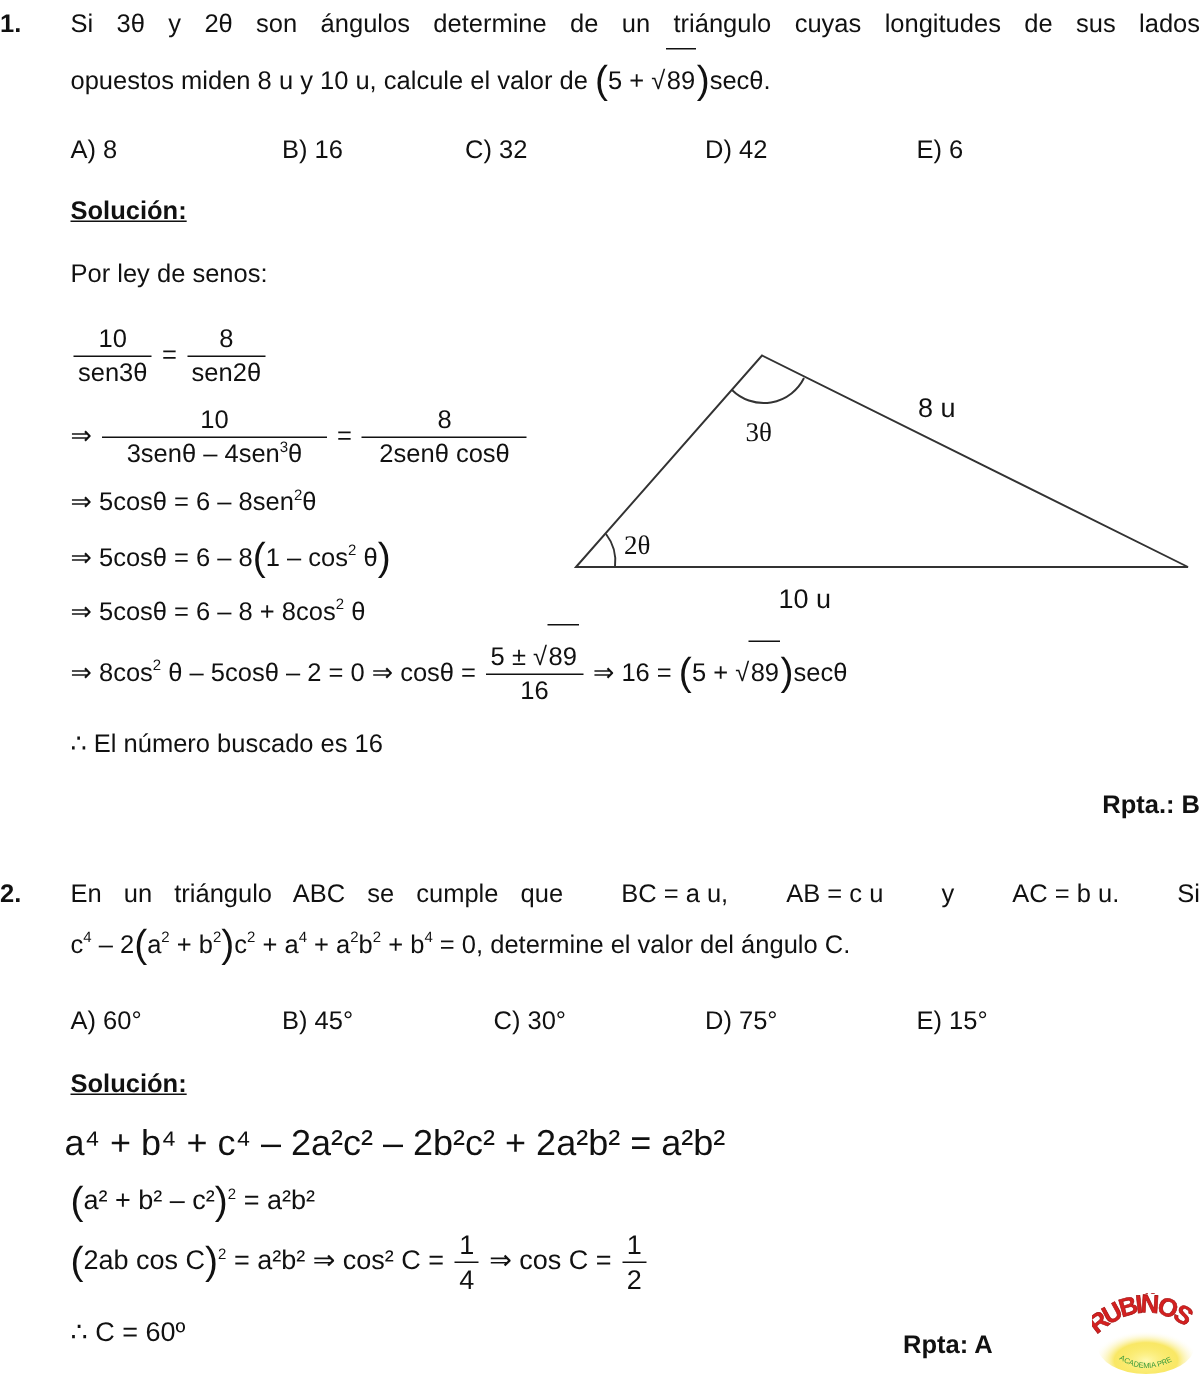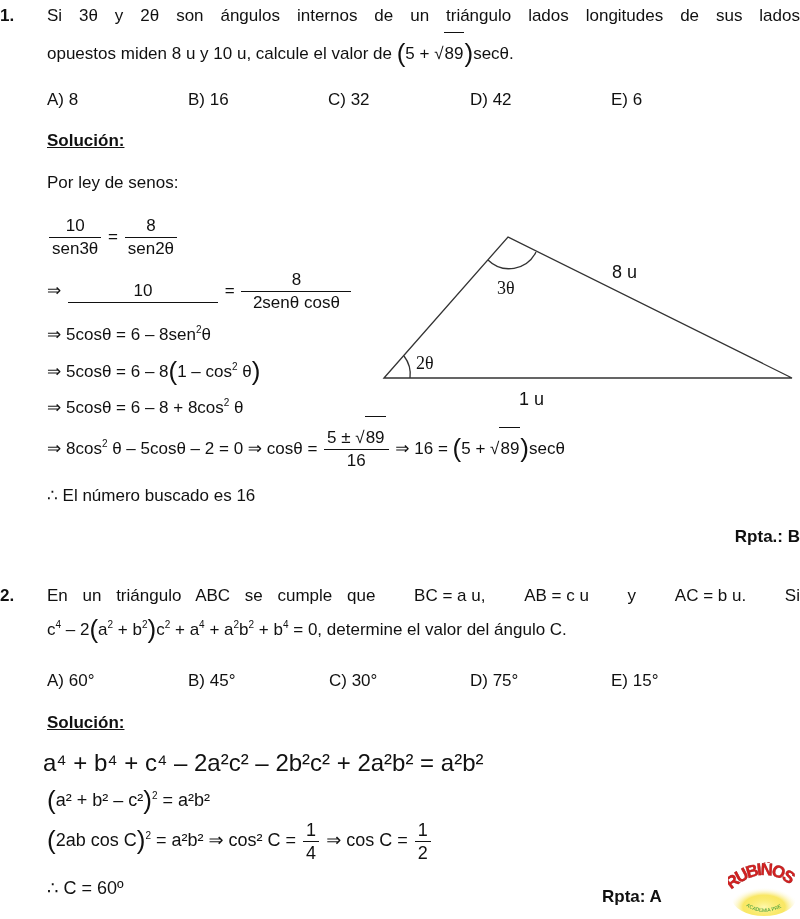--- a/index.html
+++ b/index.html
@@ -18,48 +18,48 @@
   sup { font-size:10px; vertical-align:7px; line-height:0; }
   .big { font-size:26px; font-weight:300; vertical-align:-3px; line-height:0; }
   .sqrt { border-top:1px solid #111; padding:11px 1px; }
   .eq { line-height:24px; }
   .logo { position:absolute; left:728px; top:862px; width:72px; height:57px; }
 </style>
 </head>
 <body>
 
 <div class="abs num" style="left:0;top:6px;">1.</div>
-<div class="abs justify" style="left:47px;top:6px;width:753px;">Si 3θ y 2θ son ángulos internos de un triángulo lados longitudes de sus lados</div>
+<div class="abs justify" style="left:47px;top:6px;width:753px;">Si 3θ y 2θ son ángulos determine de un triángulo cuyas longitudes de sus lados</div>
 <div class="abs" style="left:47px;top:44px;">
   <span>opuestos miden 8 u y 10 u, calcule el valor de</span>
   <span>
     <span class="big">(</span><span>5 + </span>√<span class="sqrt">89</span><span class="big">)</span><span>secθ.</span>
   </span>
 </div>
 
 <div class="opts" style="position:absolute;left:0;top:90px;width:656px;height:24px;">
   <span style="left:47px;">A)  8</span>
   <span style="left:188px;">B) 16</span>
-  <span style="left:328px;">C) 32</span>
+  <span style="left:310px;">C) 32</span>
   <span style="left:470px;">D) 42</span>
   <span style="left:611px;">E) 6</span>
 </div>
 
 <div class="abs u" style="left:47px;top:131px;">Solución:</div>
 <div class="abs" style="left:47px;top:173px;">Por ley de senos:</div>
 
 <div class="abs eq" style="left:47px;top:216px;">
   <span class="frac"><span class="n">10</span><span class="d">sen3θ</span></span>
   <span>=</span>
   <span class="frac"><span class="n">8</span><span class="d">sen2θ</span></span>
 </div>
 
 <div class="abs eq" style="left:47px;top:270px;">
   <span>⇒</span>
-  <span class="frac" style="min-width:150px;"><span class="n">10</span></span>
+  <span class="frac" style="min-width:150px;"><span class="n">10</span><span class="d"><span>3senθ – 4sen</span><sup>3</sup><span>θ</span></span></span>
   <span>=</span>
   <span class="frac" style="min-width:110px;"><span class="n">8</span><span class="d">2senθ cosθ</span></span>
 </div>
 
 <div class="abs eq" style="left:47px;top:323px;">
   <span>⇒ 5cosθ = 6 – 8sen</span><sup>2</sup><span>θ</span>
 </div>
 <div class="abs eq" style="left:47px;top:360px;">
   <span>⇒ 5cosθ = 6 – 8</span><span class="big">(</span><span>1 – cos</span><sup>2</sup><span> θ</span><span class="big">)</span>
 </div>
@@ -77,21 +77,21 @@
 <div class="abs bold" style="right:0;top:527px;padding-left:48px;">Rpta.: B</div>
 
 <svg class="abs" style="left:370px;top:225px;" width="430" height="200">
   <polygon points="14,153 138,12 422,153" fill="none" stroke="#333" stroke-width="1.3"></polygon>
   <path d="M 118,35 A 30 30 0 0 0 166,27" fill="none" stroke="#333" stroke-width="1.3"></path>
   <path d="M 34,131 A 30 30 0 0 1 40,153" fill="none" stroke="#333" stroke-width="1.3"></path>
 </svg>
 <div class="abs serif" style="left:497px;top:278px;font-size:18px;">3θ</div>
 <div class="abs" style="left:612px;top:262px;font-size:18px;">8 u</div>
 <div class="abs serif" style="left:416px;top:353px;font-size:18px;">2θ</div>
-<div class="abs" style="left:519px;top:389px;font-size:18px;">1 u</div>
+<div class="abs" style="left:519px;top:389px;font-size:18px;">10 u</div>
 
 <div class="abs num" style="left:0;top:586px;">2.</div>
 <div class="abs" style="left:47px;top:586px;width:753px;display:flex;justify-content:space-between;">
   <span style="word-spacing:10px;">En un triángulo ABC se cumple que</span>
   <span>BC = a u,</span>
   <span>AB = c u</span>
   <span>y</span>
   <span>AC = b u.</span>
   <span>Si</span>
 </div>

